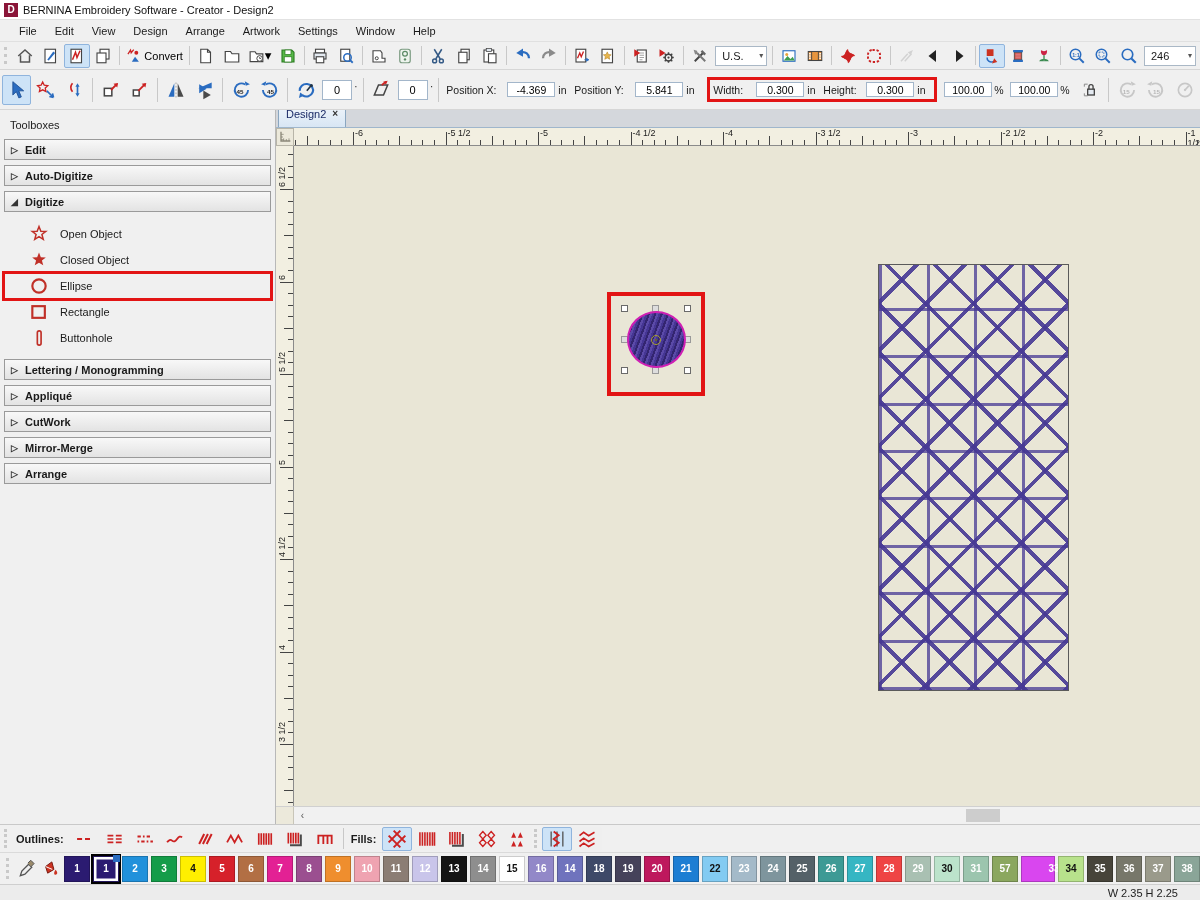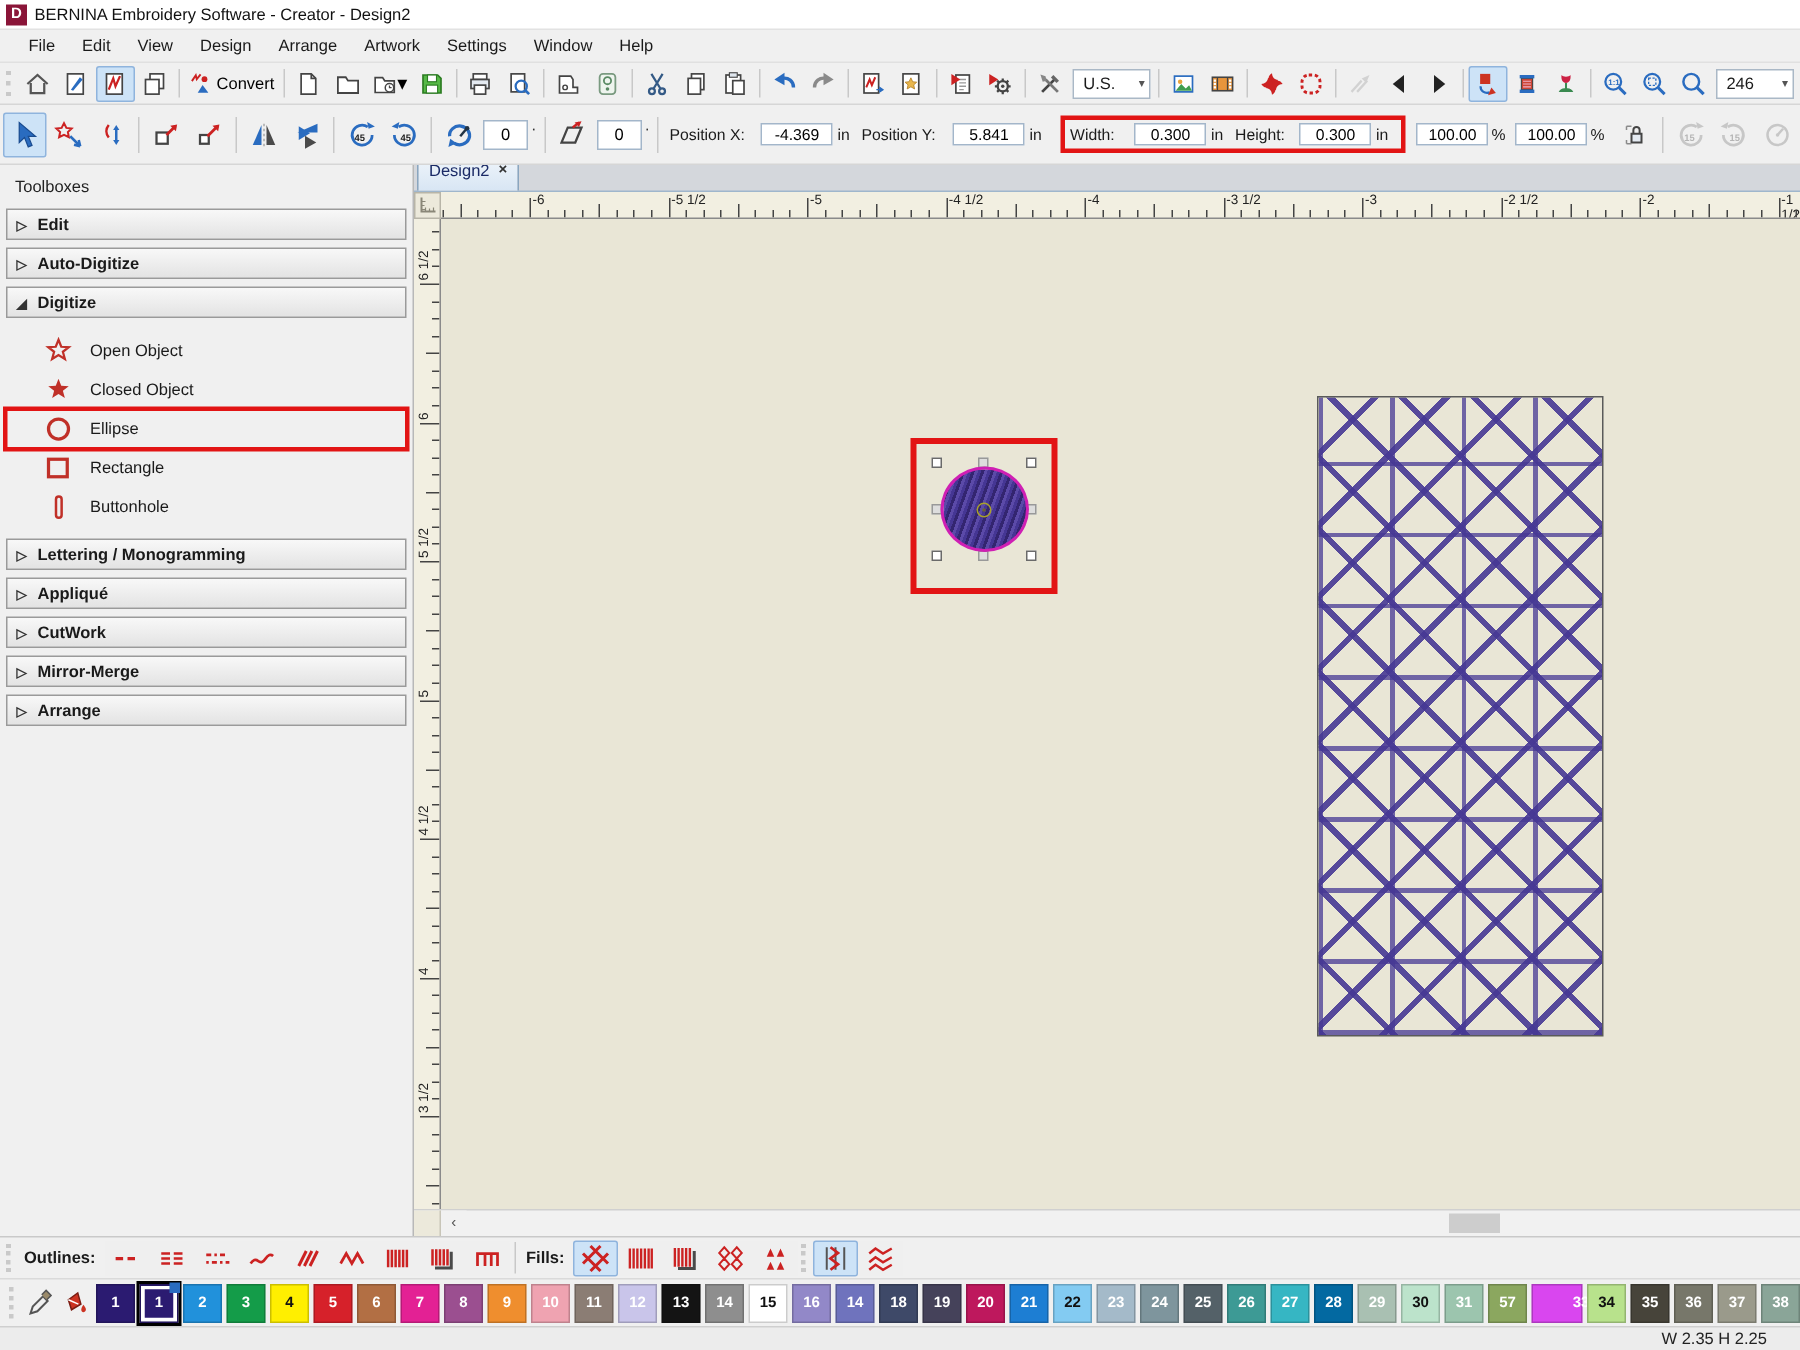--- a/index.html
+++ b/index.html
@@ -1047,21 +1047,21 @@
       <div class="sw" style="background: rgb(62, 73, 104);">18</div>
       <div class="sw" style="background: rgb(69, 66, 90);">19</div>
       <div class="sw" style="background: #be185d;">20</div>
       <div class="sw" style="background: rgb(29, 126, 211);">21</div>
       <div class="sw dark" style="background: rgb(131, 203, 242);">22</div>
       <div class="sw" style="background: rgb(164, 186, 201);">23</div>
       <div class="sw" style="background: rgb(126, 149, 157);">24</div>
       <div class="sw" style="background: rgb(84, 97, 104);">25</div>
       <div class="sw" style="background: rgb(61, 154, 149);">26</div>
       <div class="sw" style="background: rgb(54, 182, 195);">27</div>
-      <div class="sw" style="background: #0369a1;">28</div>
+      <div class="sw" style="background: #ef4444;">28</div>
       <div class="sw" style="background: rgb(169, 192, 178);">29</div>
       <div class="sw dark" style="background: rgb(188, 227, 203);">30</div>
       <div class="sw" style="background: rgb(156, 197, 174);">31</div>
       <div class="sw" style="background: rgb(139, 167, 95);">57</div>
       <div class="sw" style="background: #d946ef; padding-left: 32px;">33</div>
       <div class="sw dark" style="background: rgb(184, 226, 140);">34</div>
       <div class="sw" style="background: rgb(71, 68, 58);">35</div>
       <div class="sw" style="background: rgb(119, 119, 106);">36</div>
       <div class="sw" style="background: rgb(154, 154, 139);">37</div>
       <div class="sw" style="background: rgb(138, 165, 152);">38</div>

